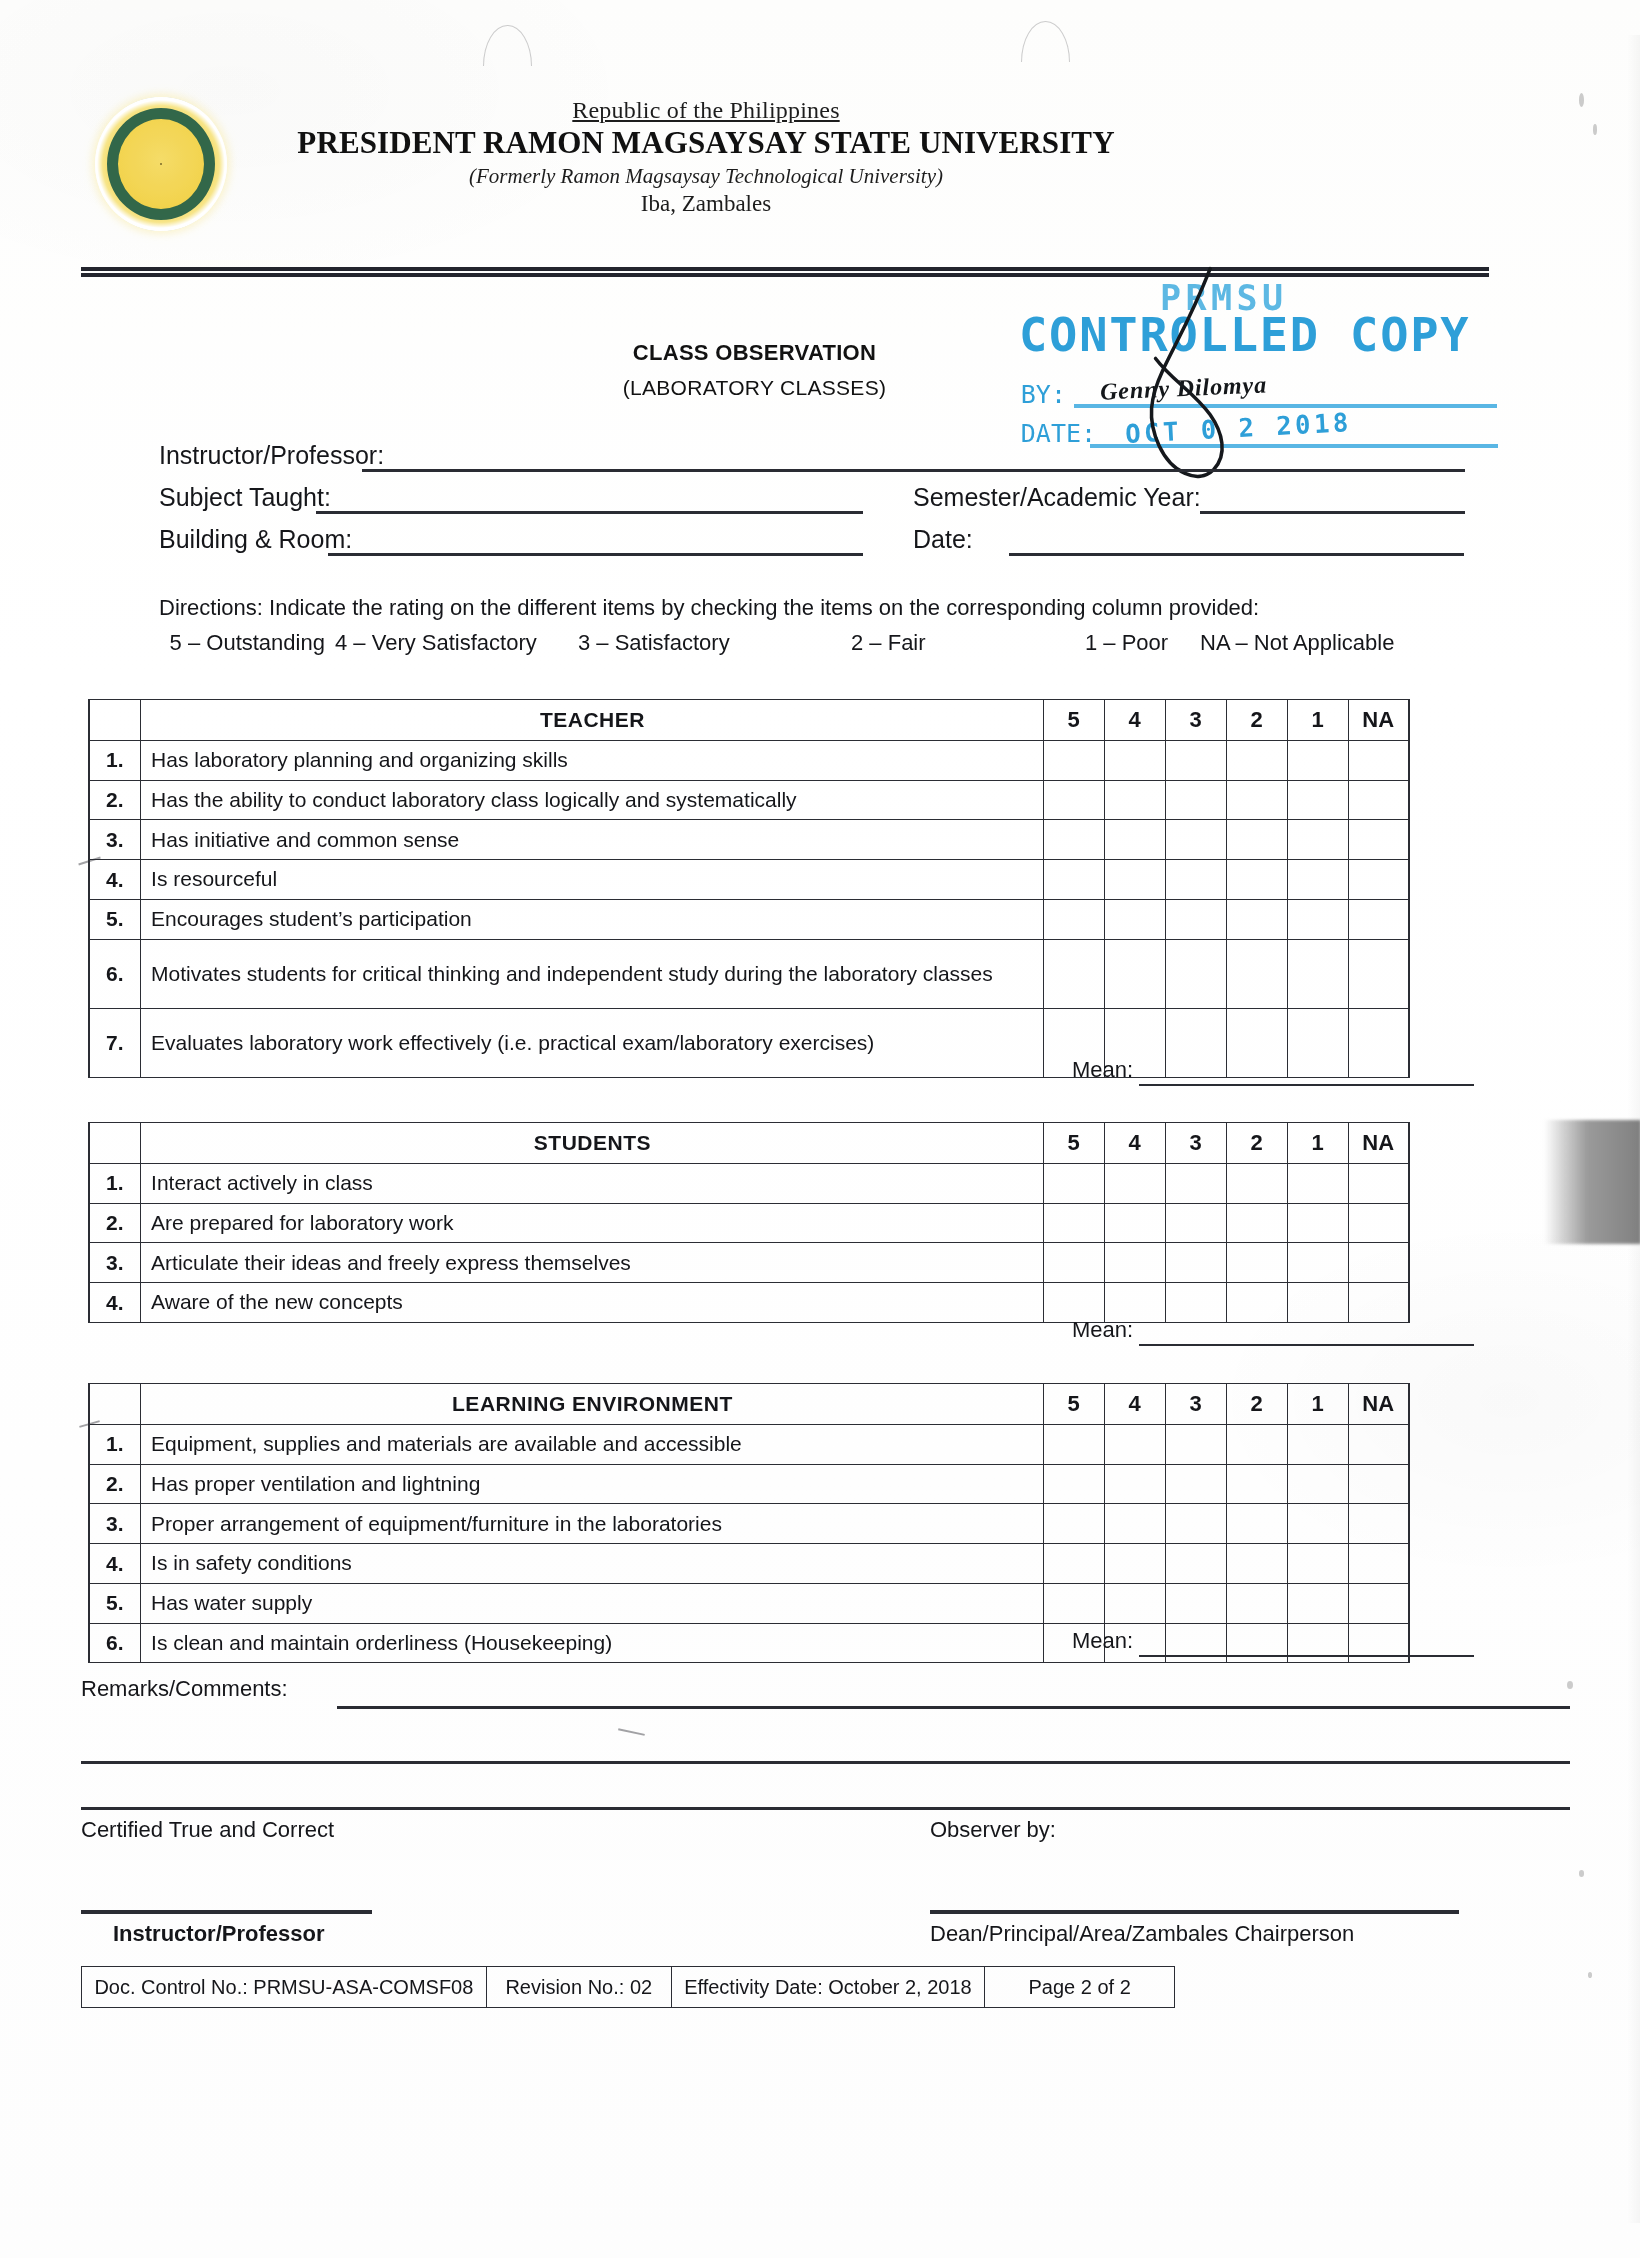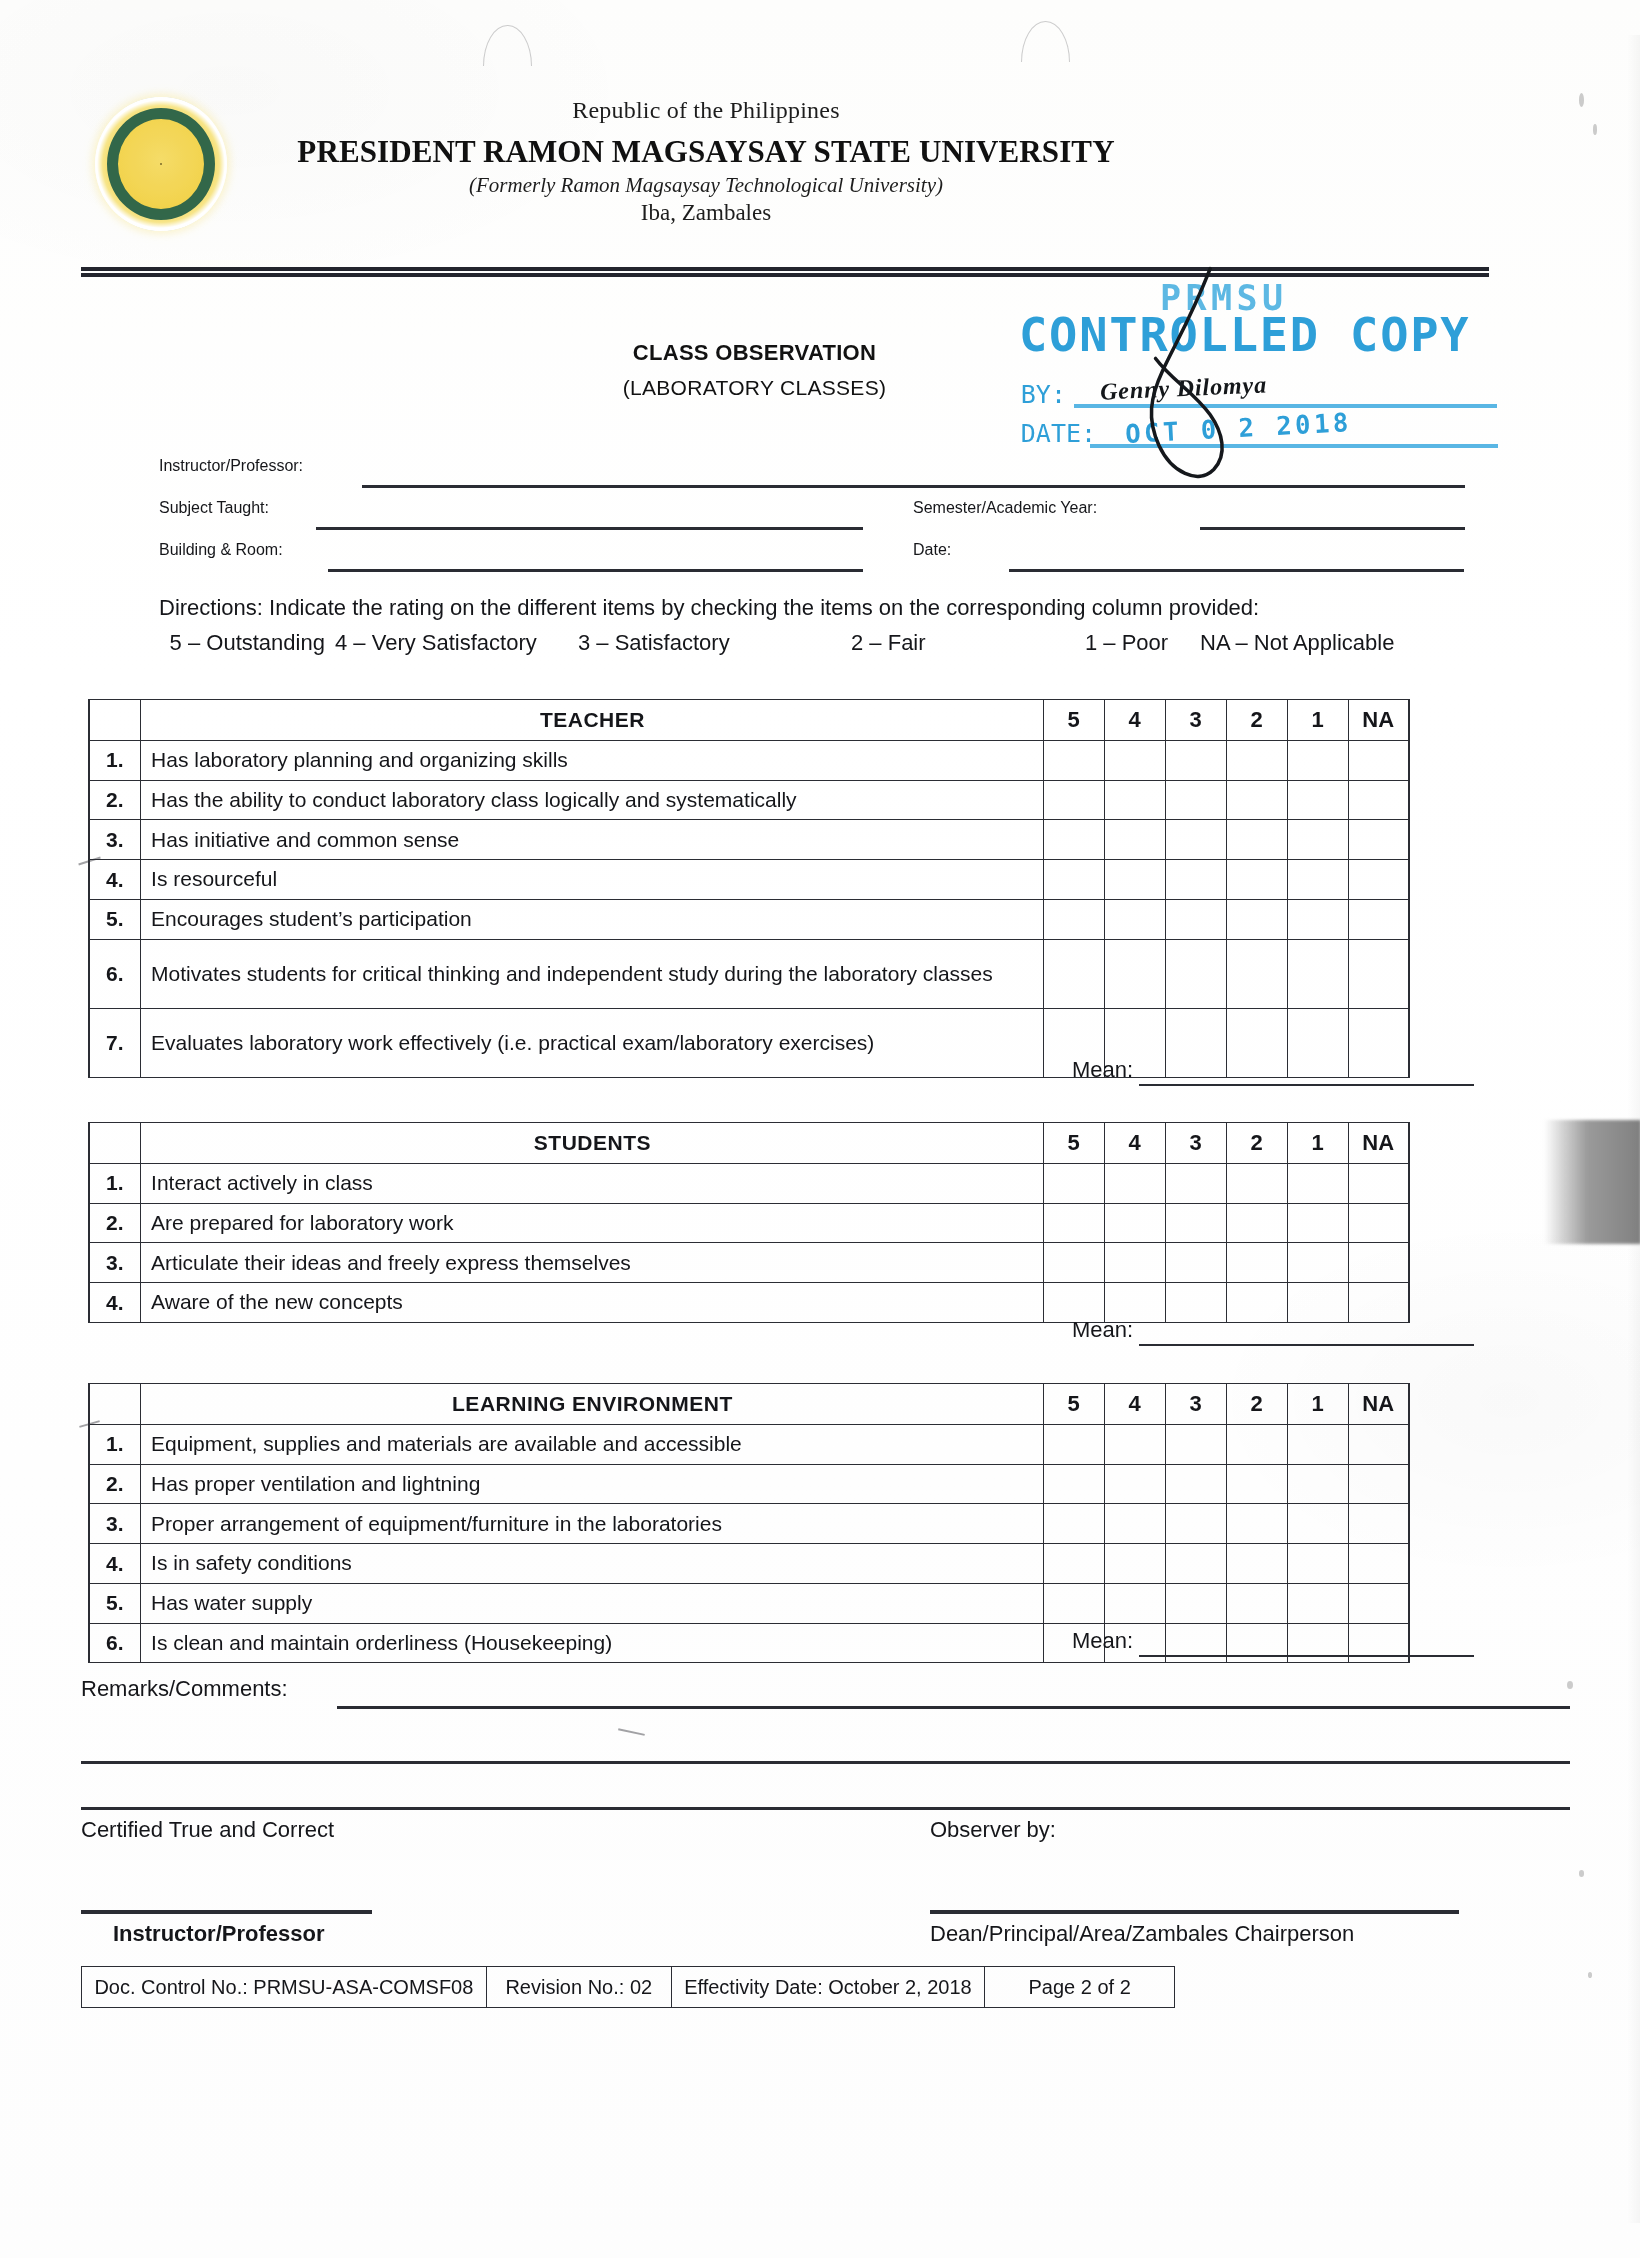--- a/index.html
+++ b/index.html
@@ -84,21 +84,22 @@
     opacity: 0.96;
   }
   .seal .seal-inner {
     position:absolute; left:50%; top:50%; width:2.6px; height:2.6px;
     margin:-1.3px 0 0 -1.3px; background:#7a6a2a; border-radius:50%;
   }
 
   .lh-line1 {
     font-family: "Liberation Serif", serif;
     font-size: 24px; color: #1d1d1d; letter-spacing: 0.2px;
-    margin-bottom: 10px;
+    margin-bottom: 1px;
+    text-decoration: underline;
   }
   .lh-line2 {
     font-family: "Liberation Serif", serif;
     font-weight: bold; font-size: 31px; color: #111; letter-spacing: 0.1px;
     margin-bottom: 2.6px;
   }
   .lh-line3 {
     font-family: "Liberation Serif", serif;
     font-style: italic; font-size: 21px; color: #1d1d1d;
     margin-bottom: 2.6px;
@@ -167,21 +168,21 @@
     font-weight: bold; font-size: 25.6px; color:#2e9fd8;
     letter-spacing: 3.5px; transform: rotate(-3deg);
   }
   .sig-swoosh {
     position:absolute; left: 1129px; top: 265px;
     width: 106px; height: 238px;
     pointer-events:none;
   }
 
   
-  .fields { position:absolute; left: 159px; top: 455px; width: 1332px; font-size: 16px; color:#15161a; }
+  .fields { position:absolute; left: 159px; top: 439px; width: 1332px; font-size: 25px; color:#15161a; }
   .frow { position:relative; height: 42px; }
   .flabel { position:absolute; top: 1.8px; white-space:nowrap; }
   .fline { position:absolute; height: 2.6px; background:#2a2c33; top: 30px; }
 
   
   .directions {
     position:absolute; left: 159px; top: 593px; width: 1350px;
     font-size: 22px; color:#15161a; line-height: 1.36;
   }
   .scale-row { margin-top: 5.3px; display:flex; }

